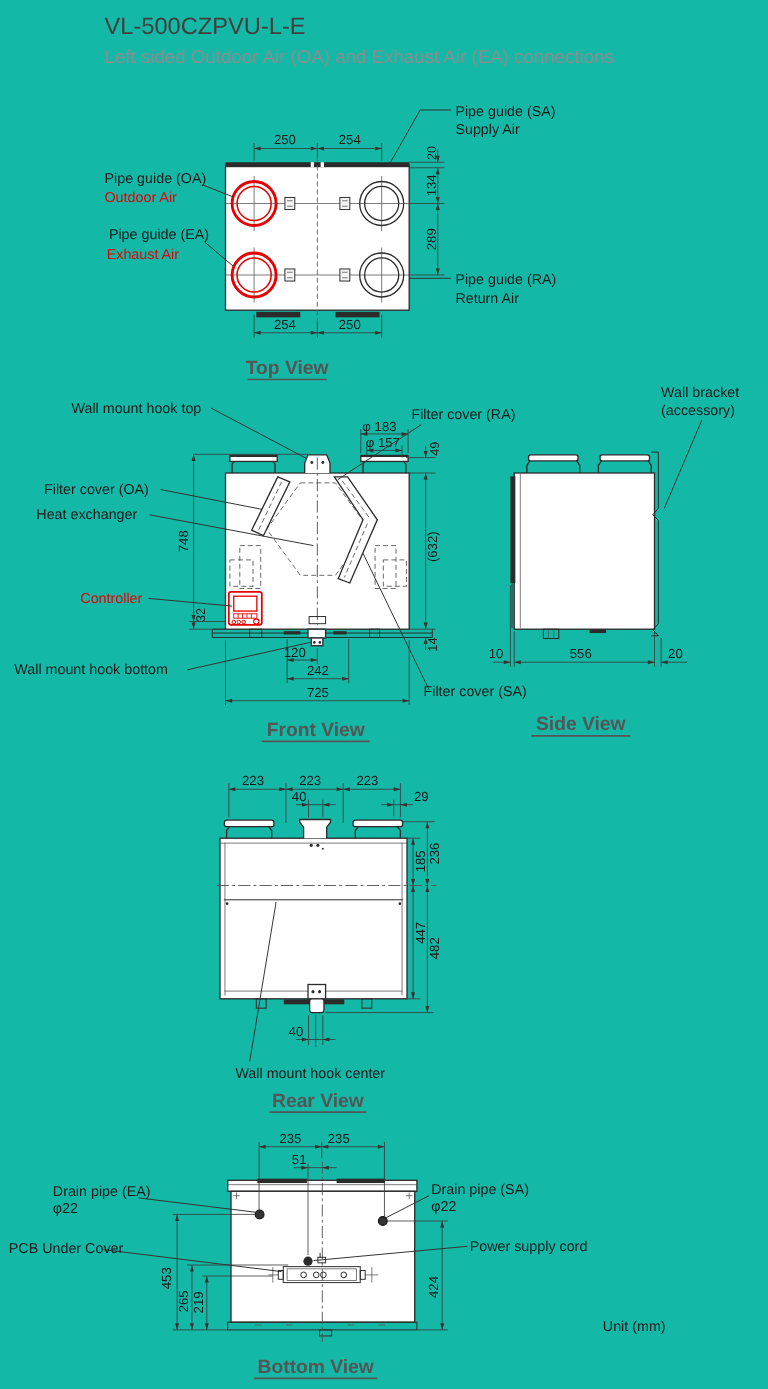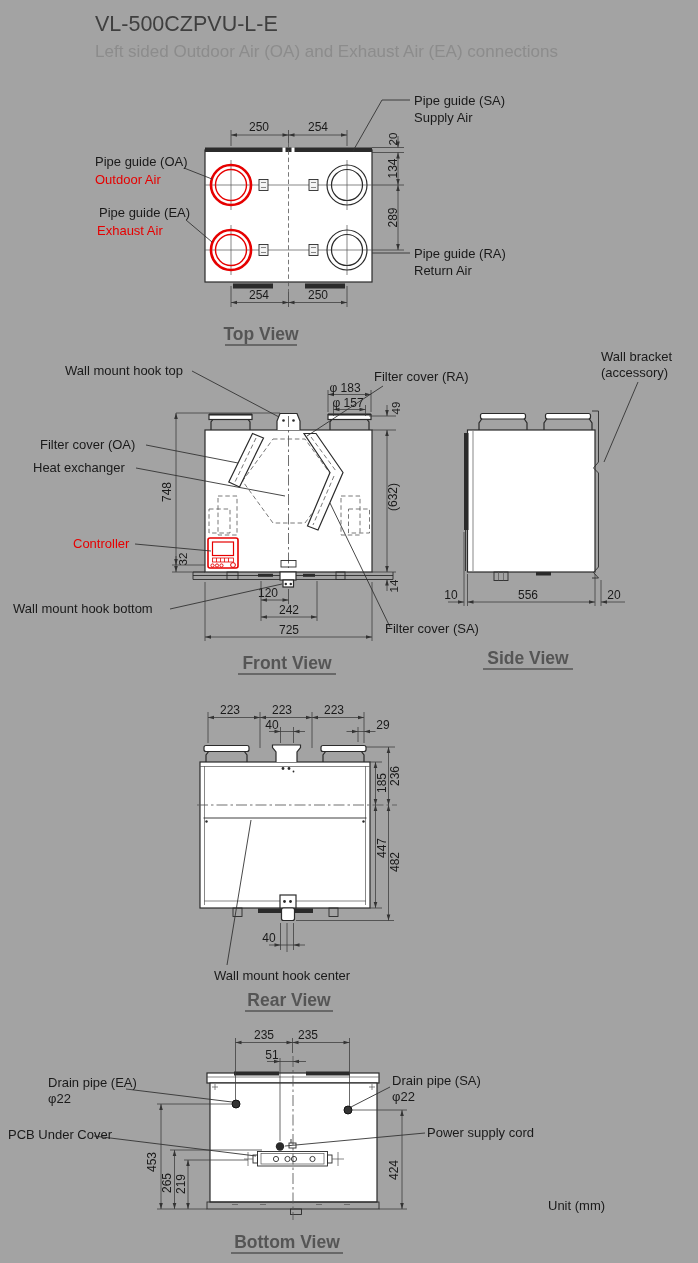--- a/index.html
+++ b/index.html
@@ -1,16 +1,16 @@
 <!DOCTYPE html>
 <html><head>
 <meta charset="utf-8">
 <style>
   html,body{margin:0;padding:0;background:#ffffff;}
-  #page{position:relative;width:698px;height:1263px;background:#a3a3a3;overflow:hidden;}
+  #page{position:relative;width:698px;height:1263px;background:#14b8a6;overflow:hidden;}
   svg{display:block;}
   text{font-family:"Liberation Sans","DejaVu Sans",sans-serif;fill:#1a1a1a;}
   .t21{font-size:21.5px;fill:#3f3f3f;}
   .t17{font-size:17px;fill:#8c8c8c;}
   .t13{font-size:13px;}
   .t12{font-size:12px;}
   .t11{font-size:11.5px;}
   .mid{text-anchor:middle;}
   .redT{fill:#e60000;}
   .vtitle{font-size:17.5px;font-weight:bold;fill:#555555;}

